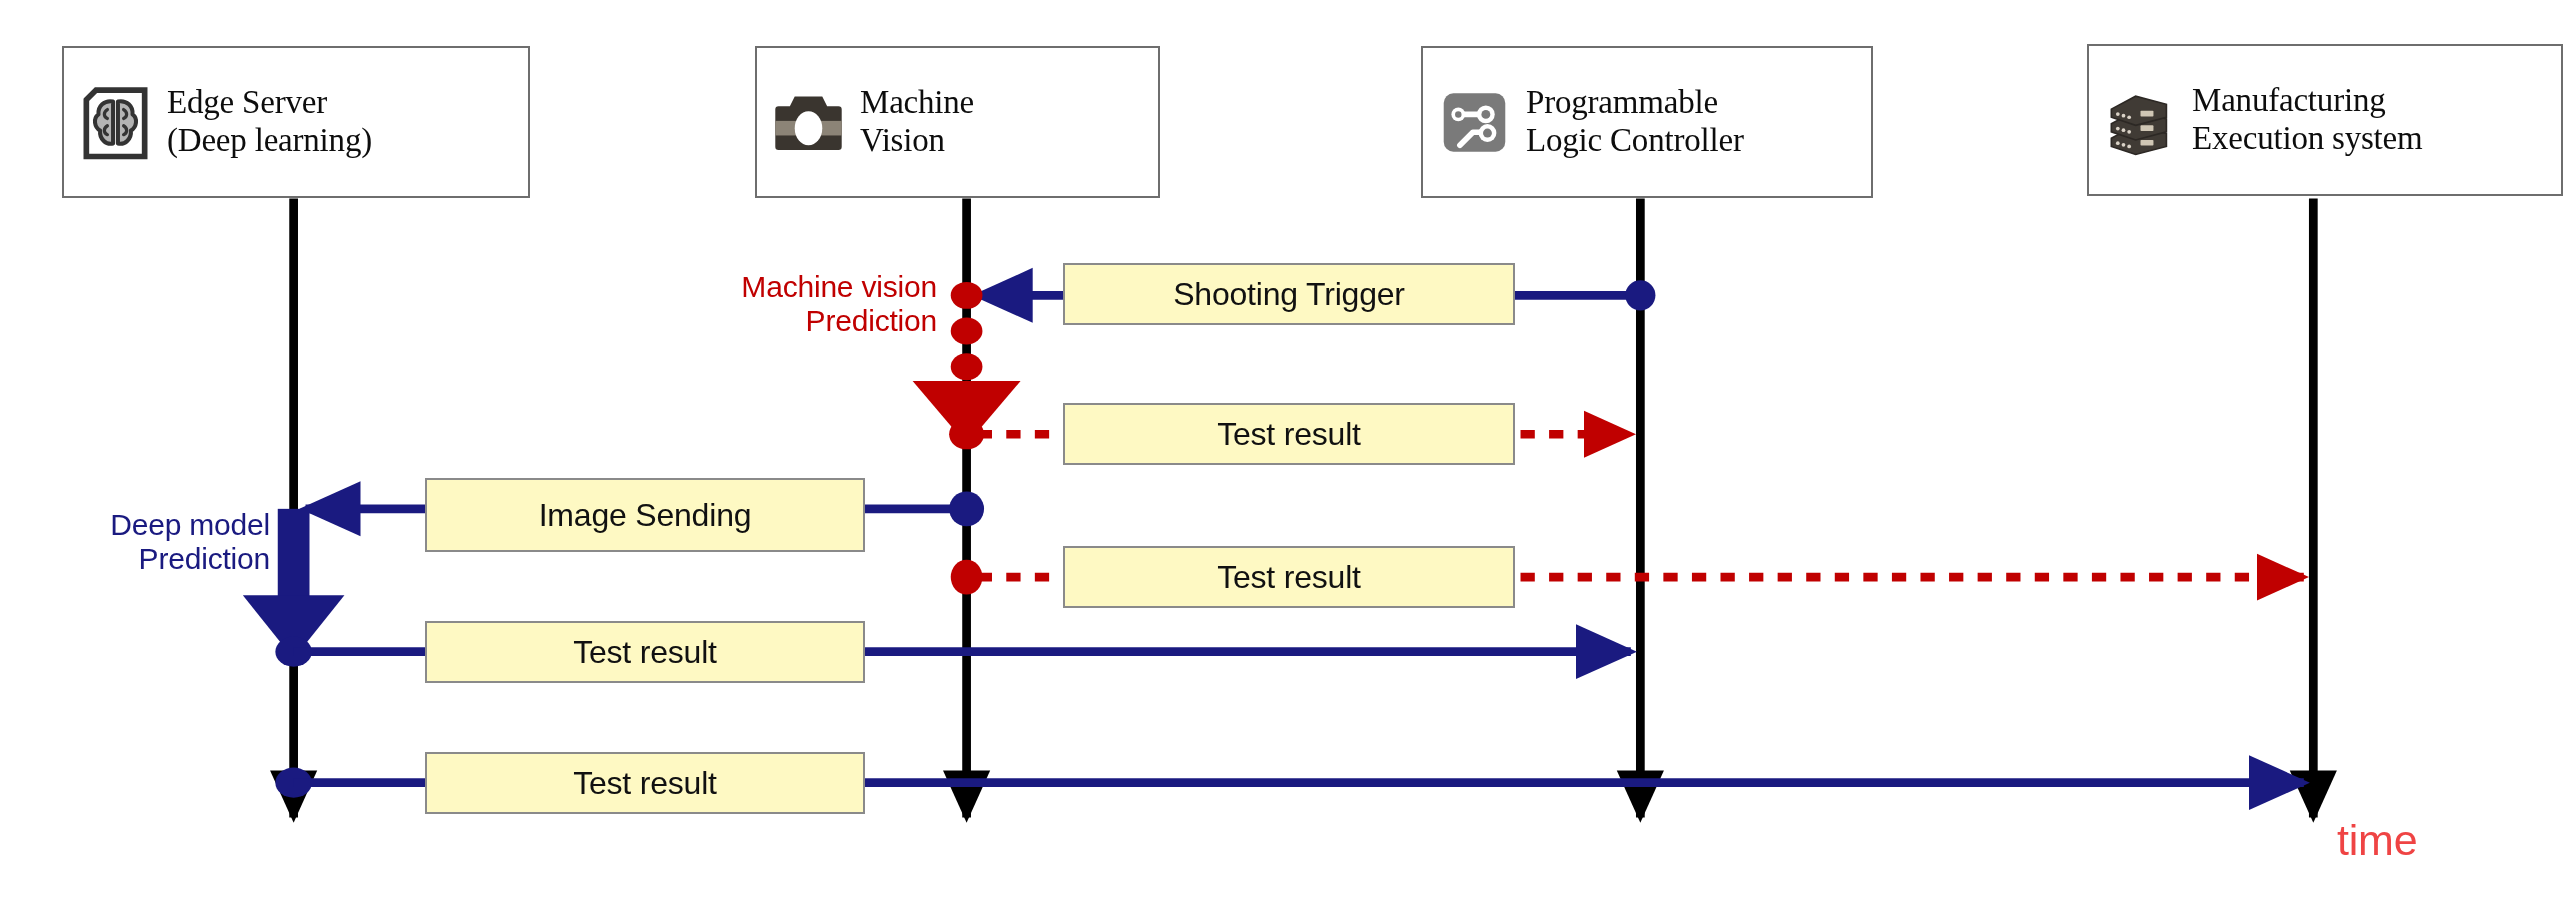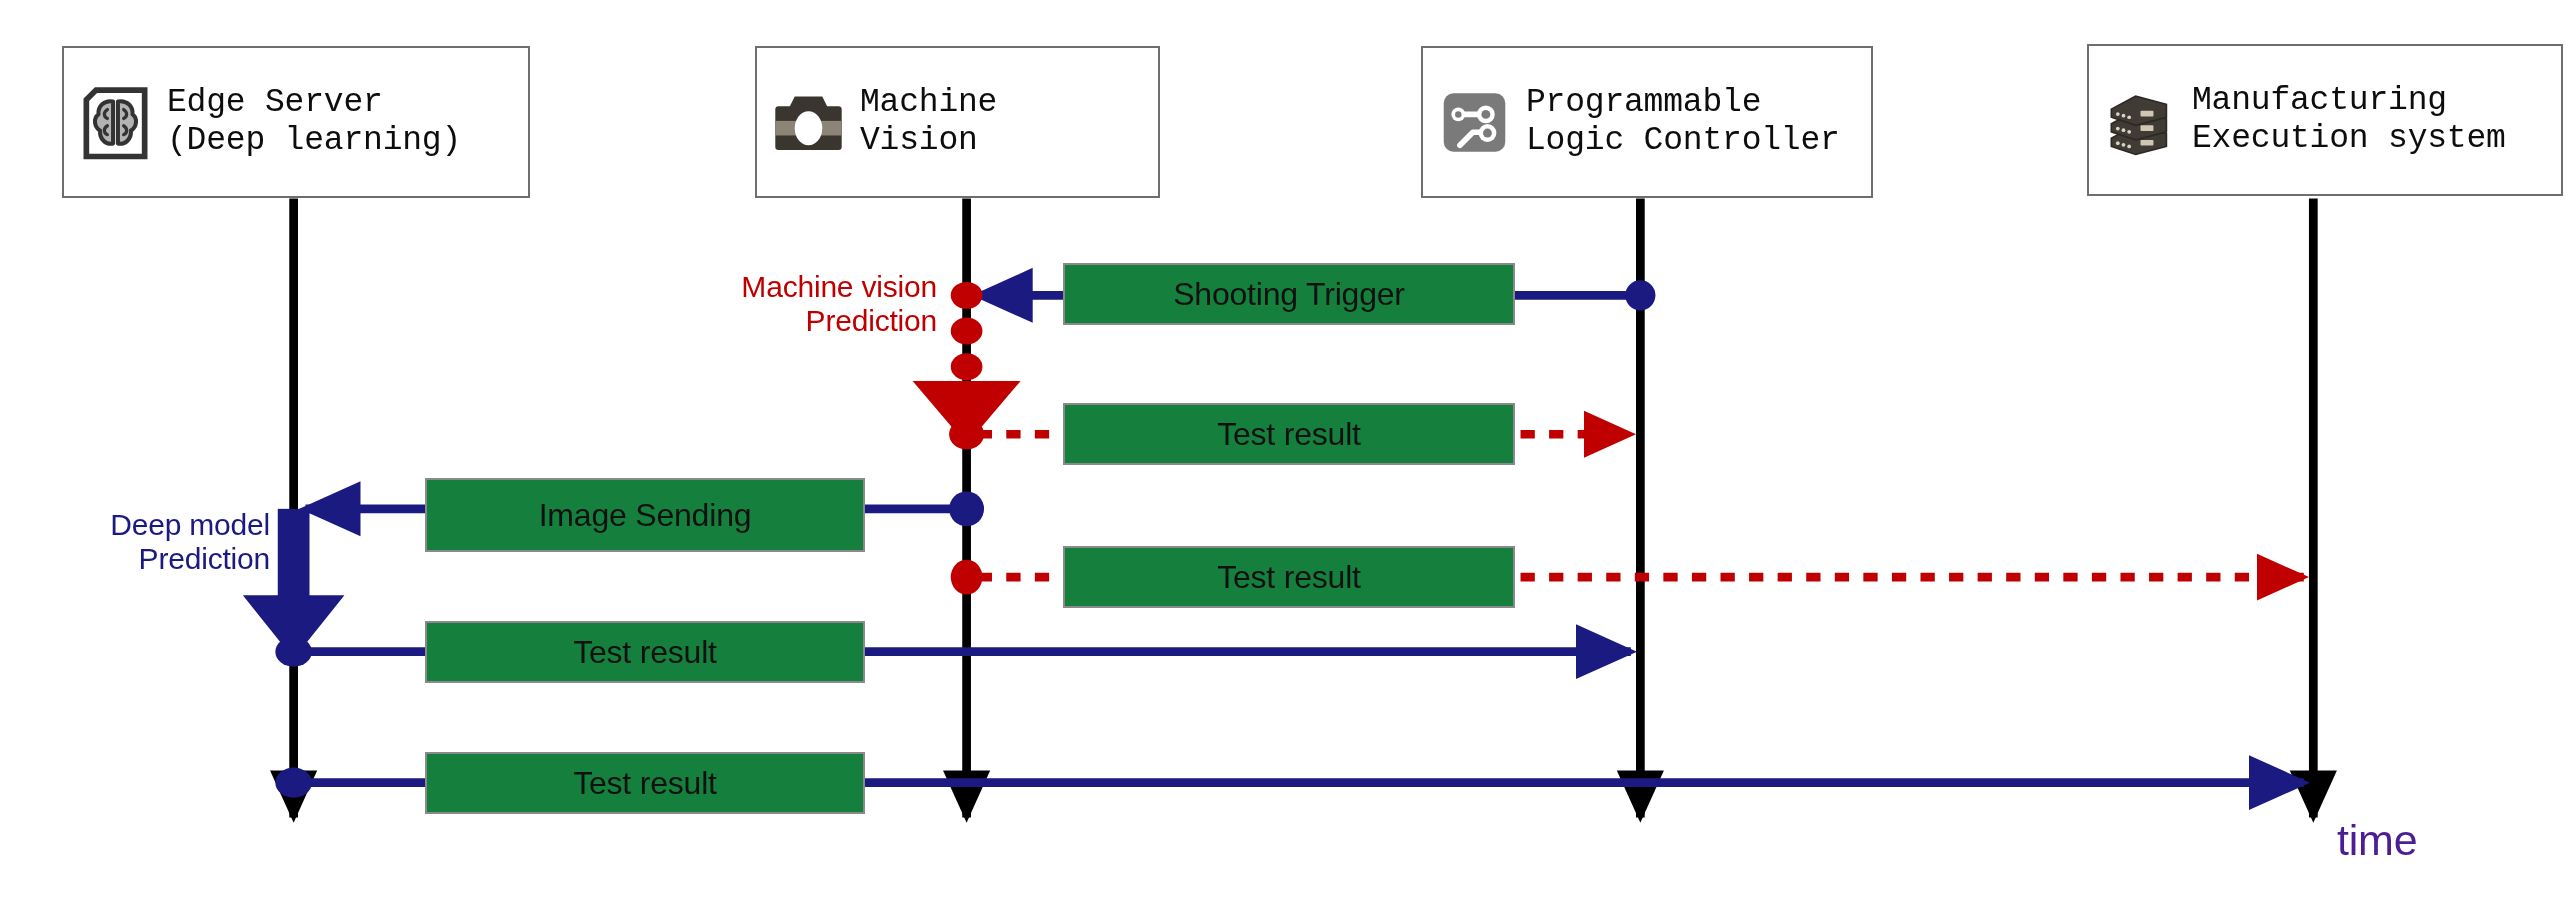--- a/index.html
+++ b/index.html
@@ -36,32 +36,32 @@
     padding: 0 11px;
   }
   .participant .picon {
     flex: 0 0 auto;
     width: 81px;
     height: 81px;
     margin-right: 11px;
     display: block;
   }
   .participant .plabel {
-    font-family: Liberation Mono, monospace;
+    font-family: Liberation Serif, serif;
     font-size: 33px;
     line-height: 1.14;
     color: #0d0d0d;
     white-space: pre-line;
     letter-spacing: -0.2px;
   }
   
   .msgbox {
     position: absolute;
     box-sizing: border-box;
-    background: #15803d;
+    background: #fef9c3;
     border: 2.4px solid #8a8a8a;
     display: flex;
     align-items: center;
     justify-content: center;
     font-family: "Liberation Sans", sans-serif;
     font-size: 32px;
     color: #111111;
     letter-spacing: -0.2px;
     white-space: nowrap;
   }
@@ -75,21 +75,21 @@
     text-align: right;
     letter-spacing: -0.2px;
   }
   .annot.red  { color: #c00000; }
   .annot.blue { color: #1a1a80; }
   
   .timecap {
     position: absolute;
     font-family: "Liberation Sans", sans-serif;
     font-size: 43px;
-    color: #4c1d95;
+    color: #ef4444;
     letter-spacing: -0.2px;
   }
 </style>
 </head>
 <body>
 
 <div id="stage">
 
   <svg id="diagram-svg" viewBox="0 0 3246 1140">
     <defs>

